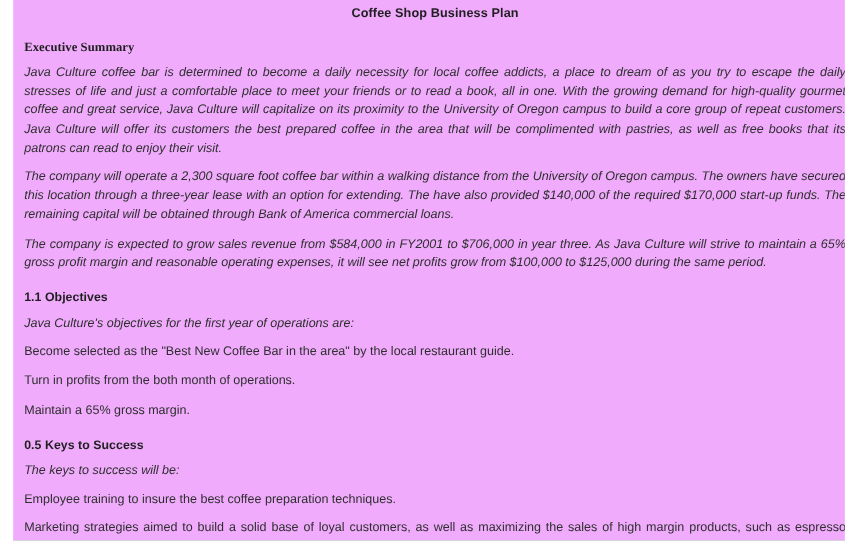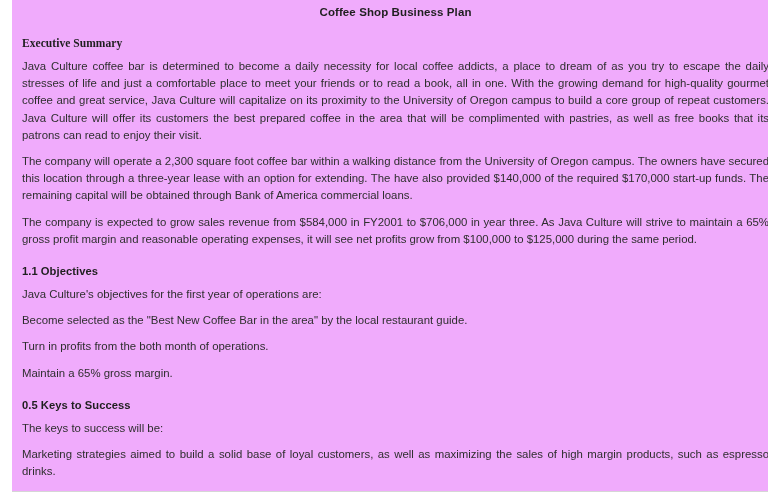--- a/index.html
+++ b/index.html
@@ -61,20 +61,21 @@
   }
 
   .para {
     font-size: 11.4px;
     line-height: 17.2px;
     color: #2e2e2e;
     text-align: justify;
     text-justify: inter-word;
     margin: 0;
     padding-top: 9px;
+    font-style: italic;
   }
 
   .para.first-after-heading {
     padding-top: 8px;
   }
 
   .line-item {
     font-size: 11.4px;
     line-height: 17.2px;
     color: #2e2e2e;
@@ -116,17 +117,18 @@
 
   <p class="line-item">Turn in profits from the both month of operations.</p>
 
   <p class="line-item">Maintain a 65% gross margin.</p>
 
   <h3 class="sub-heading">0.5 Keys to Success</h3>
 
   <p class="para first-after-heading">The keys to success will be:</p>
 
 
+  <p class="line-item">Employee training to insure the best coffee preparation techniques.</p>
 
   <p class="line-item">Marketing strategies aimed to build a solid base of loyal customers, as well as maximizing the sales of high margin products, such as espresso drinks.</p>
 
   <div class="page-edge"></div>
 </div>
 
 </body></html>

